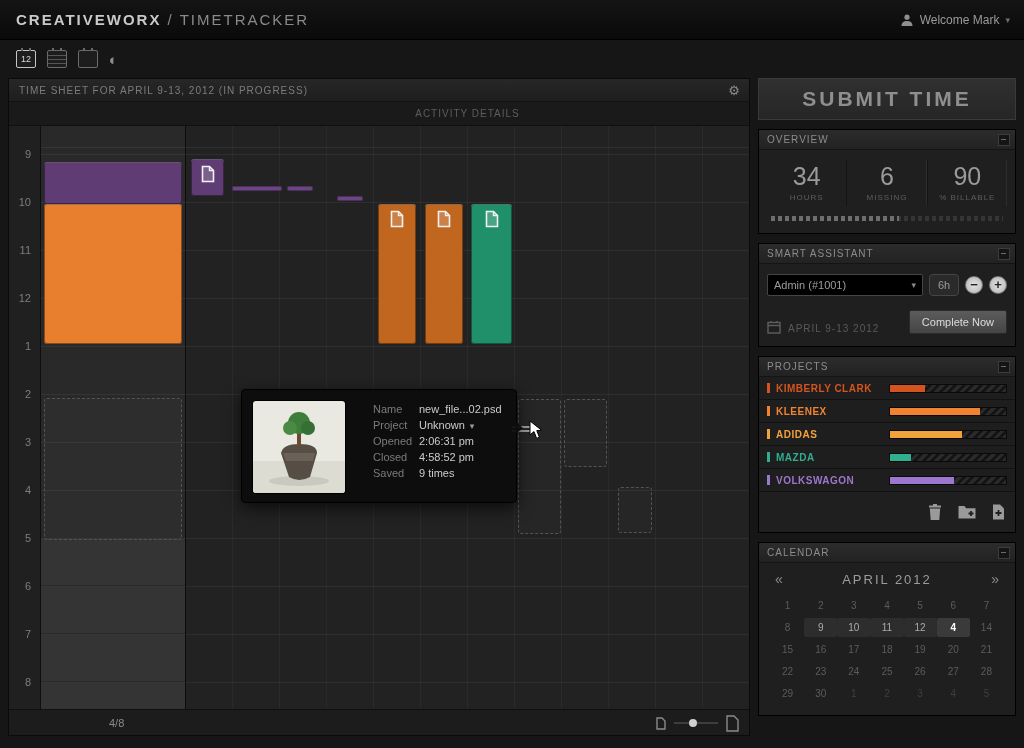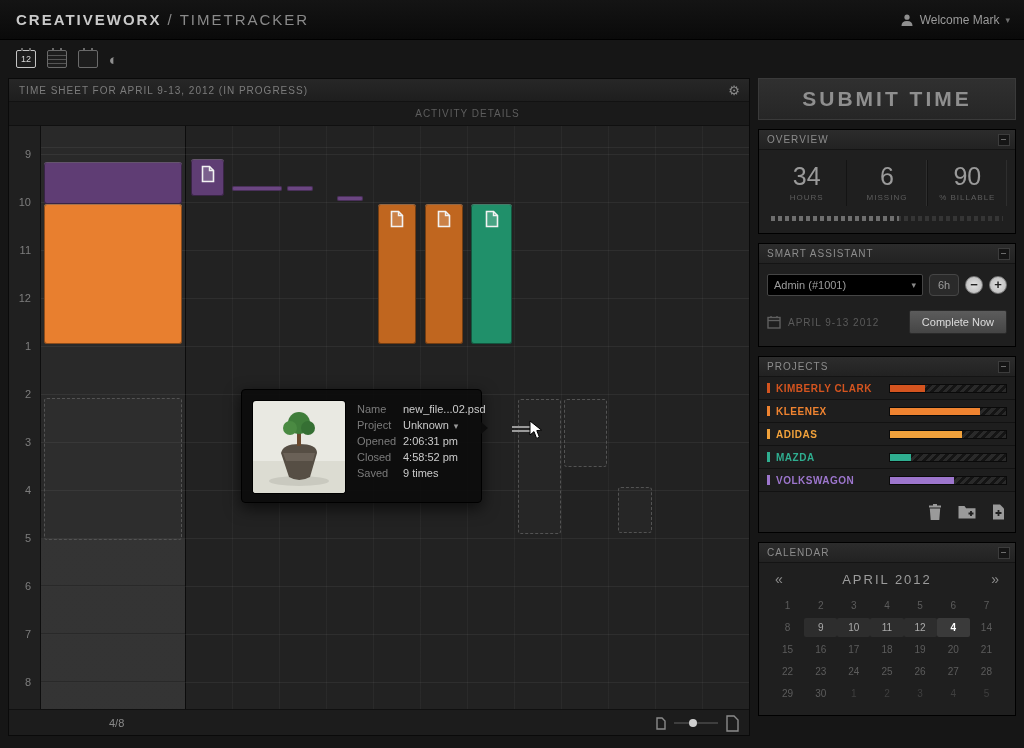--- a/index.html
+++ b/index.html
@@ -61,23 +61,23 @@
   .event.solid { box-shadow:inset 0 1px 0 rgba(255,255,255,.22), inset 0 0 0 1px rgba(0,0,0,.4); }
   .event.day-ev { left:3px; right:4px; }
   .event.dashed { border:1px dashed #535353; background:rgba(255,255,255,.02); }
   .event.bar { border-radius:2px; box-shadow:inset 0 0 0 1px rgba(0,0,0,.3); }
   .doc-icon { position:absolute; top:6px; left:50%; transform:translateX(-50%); }
 
   .resize-handle { position:absolute; left:503px; top:300px; width:20px; height:6px; z-index:3;
     background:linear-gradient(to bottom, #9a9a9a 0 2px, transparent 2px 4px, #9a9a9a 4px 6px); }
 
   
-  .tooltip { position:absolute; left:232px; top:263px; width:241px; height:114px; z-index:5;
+  .tooltip { position:absolute; left:232px; top:263px; width:276px; height:114px; z-index:5;
     background:rgba(12,12,12,.93); border:1px solid #000; border-radius:4px;
-    box-shadow:0 5px 16px rgba(0,0,0,.65); display:flex; padding:11px; gap:12px; }
+    box-shadow:0 5px 16px rgba(0,0,0,.65); display:flex; padding:11px; gap:28px; }
   .tip-arrow { position:absolute; right:-7px; top:32px; width:0; height:0;
     border-top:6px solid transparent; border-bottom:6px solid transparent;
     border-left:7px solid rgba(12,12,12,.93); }
   .thumb { width:92px; height:92px; border-radius:3px; overflow:hidden; flex:none;
     box-shadow:0 0 0 1px #000; }
   .tip-rows { flex:1; font-size:11px; padding-top:2px; }
   .tip-row { display:flex; align-items:baseline; margin-bottom:4px; }
   .tip-label { width:46px; color:#7b7b7b; flex:none; }
   .tip-value { color:#cbcbcb; }
   .tip-caret { color:#9a9a9a; font-size:9px; margin-left:5px; cursor:pointer; }
@@ -118,21 +118,21 @@
   .assistant-body { padding:10px 8px 12px; }
   .assist-row1 { display:flex; gap:6px; align-items:center; }
   .select-box { flex:1; height:22px; background:#000000; border:1px solid #454545; border-radius:2px;
     color:#9c9c9c; font-size:11px; line-height:20px; padding:0 6px; position:relative; cursor:pointer; }
   .select-caret { position:absolute; right:6px; top:0; line-height:20px; font-size:9px; color:#8a8a8a; }
   .hours-box { width:30px; height:22px; background:#2a2a2a; border:1px solid #454545; border-radius:4px;
     color:#9c9c9c; font-size:11px; line-height:20px; text-align:center; cursor:text; }
   .circle-btn { width:18px; height:18px; border-radius:50%; background:radial-gradient(#e2e2e2,#b4b4b4);
     border:1px solid #777; color:#222; font-size:13px; line-height:16px; text-align:center;
     font-weight:bold; cursor:pointer; }
-  .assist-row2 { display:flex; align-items:center; gap:7px; margin-top:14px; }
+  .assist-row2 { display:flex; align-items:flex-end; gap:7px; margin-top:14px; }
   .assist-date { flex:1; color:#5a5a5a; font-size:10px; letter-spacing:1px; }
   .complete-btn { height:24px; padding:0 12px; background:linear-gradient(#5c5c5c,#454545);
     border:1px solid #2a2a2a; border-radius:2px; color:#dcdcdc; font-size:11px; cursor:pointer; }
 
   .proj-row { height:23px; display:flex; align-items:center; padding:0 8px;
     border-bottom:1px solid #121212; background:#1e1e1e; cursor:pointer; }
   .proj-tick { width:3px; height:10px; margin-right:6px; flex:none; }
   .proj-name { flex:1; font-size:10px; font-weight:bold; letter-spacing:.5px;
     white-space:nowrap; overflow:hidden; }
   .proj-bar { width:118px; height:9px; position:relative; flex:none; border:1px solid #0a0a0a;

